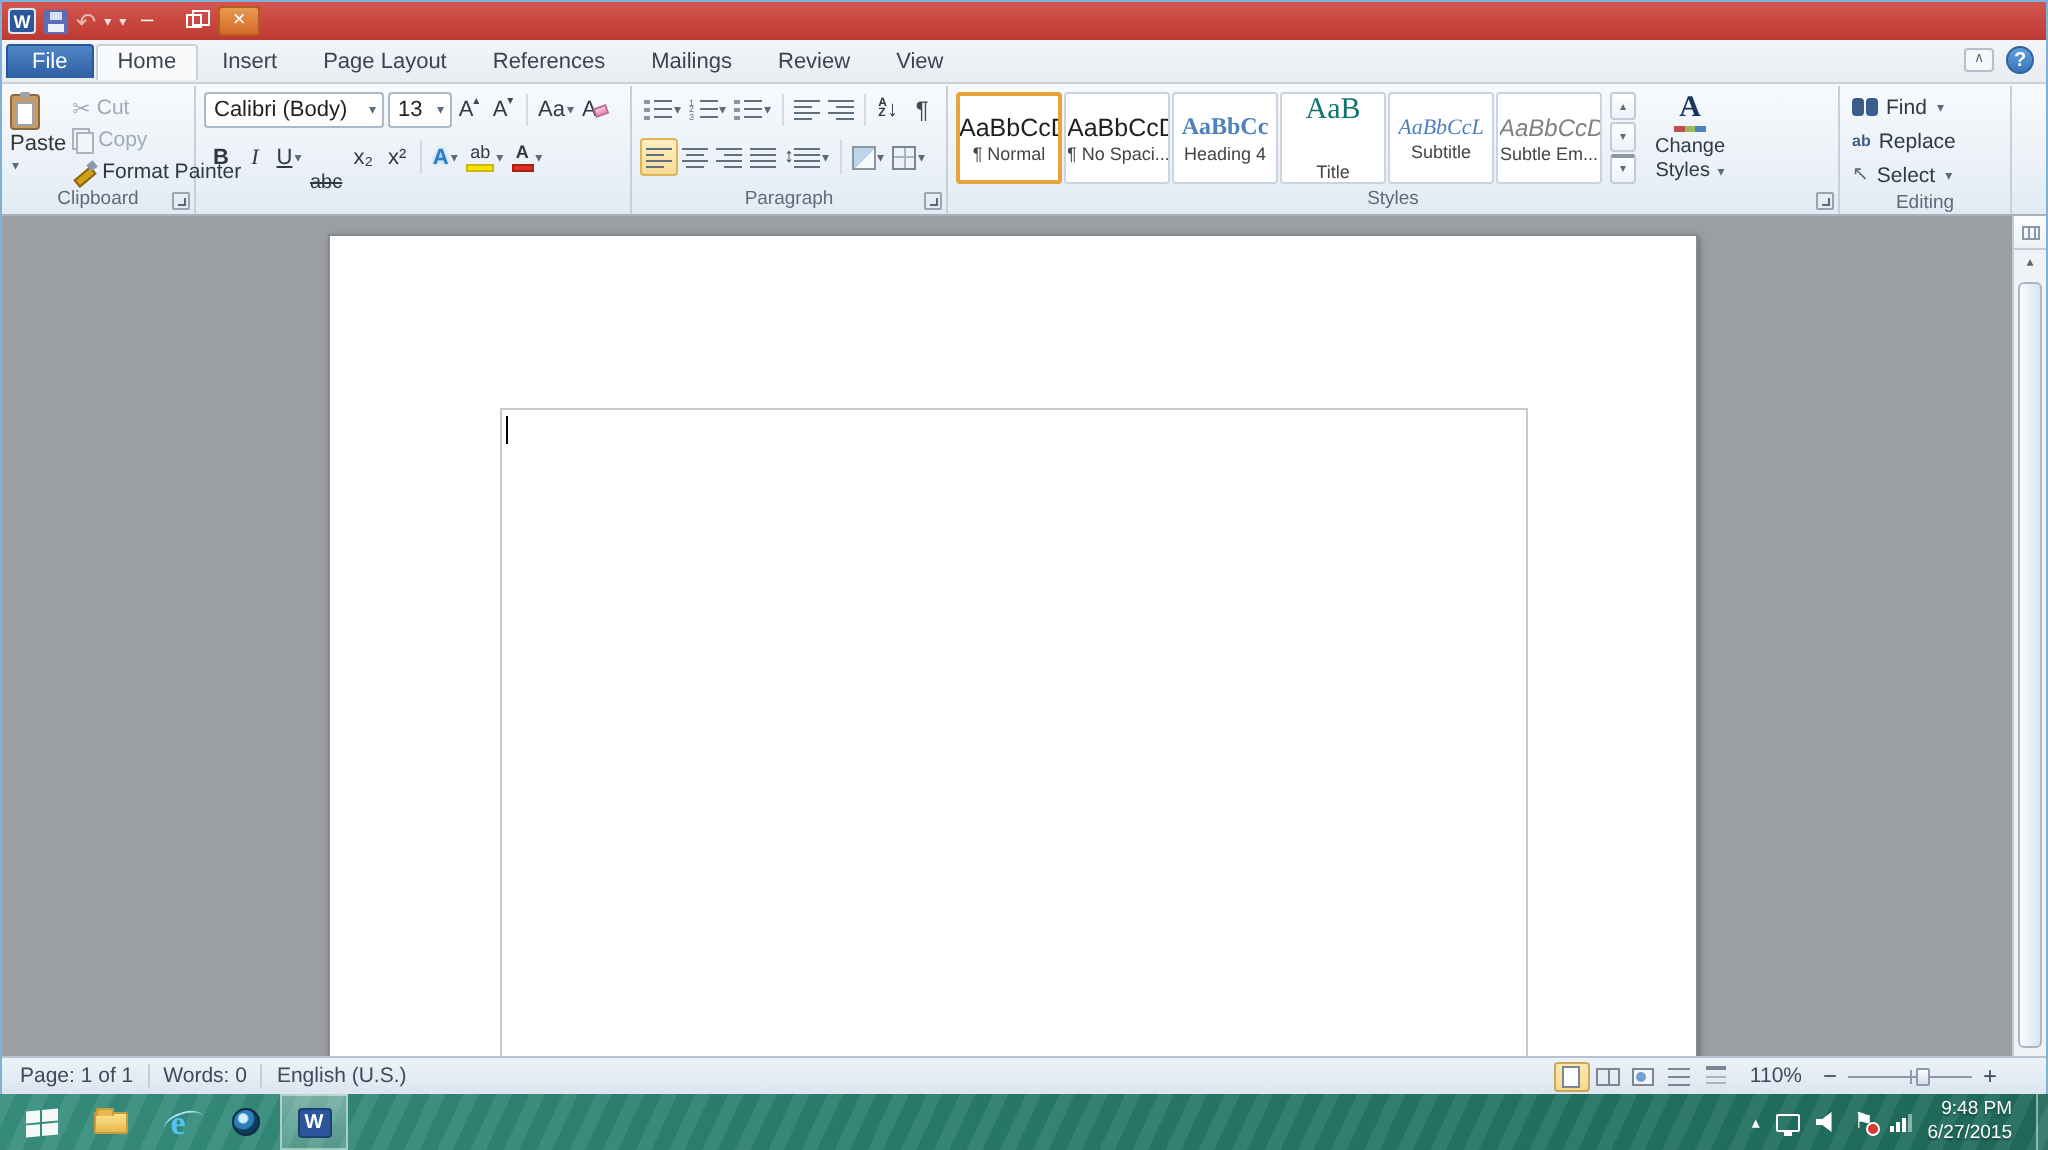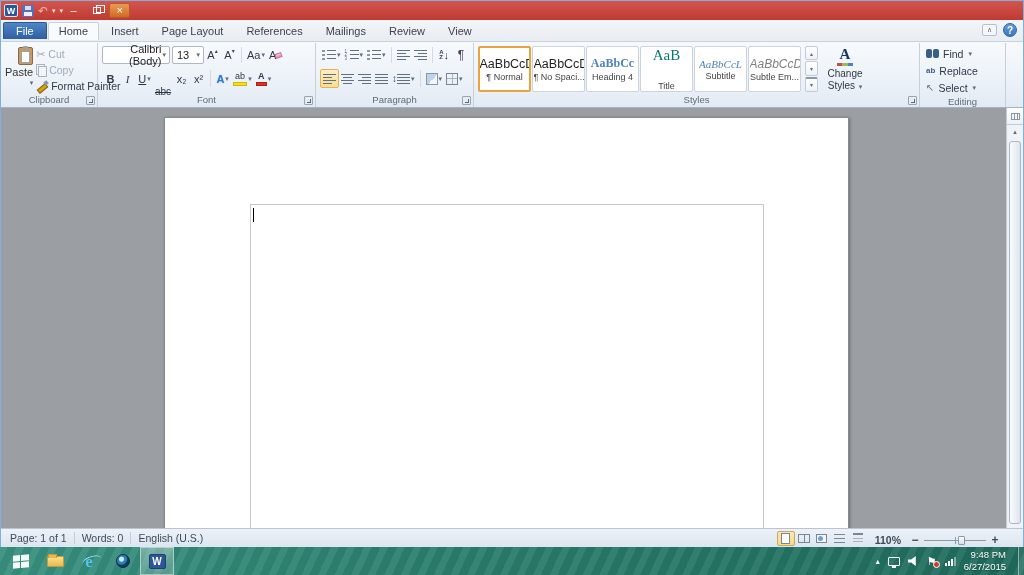--- a/index.html
+++ b/index.html
@@ -39,41 +39,41 @@
   .rgroup { position:relative; border-right:1px solid #C6CFDA; display:flex; flex-direction:column; flex:none; }
   .rgroup-content { flex:1; padding:2px 3px 0 4px; }
   .rgroup-label { height:13px; font-size:9.5px; color:#5E6B7B; text-align:center; line-height:12px; position:relative; }
   .launcher { position:absolute; right:2px; bottom:2px; width:9px; height:9px; border:1px solid #98A4B2; border-radius:1px; }
   .launcher::after { content:""; position:absolute; right:1px; bottom:1px; width:3px; height:3px; border-right:1px solid #5A6878; border-bottom:1px solid #5A6878; }
   .car { font-size:7px; color:#5E6B7B; margin-left:1px; }
 
   
   .g-clipboard { width:97px; }
   .clip-flex { display:flex; gap:3px; height:100%; }
-  .paste-btn { width:34px; display:flex; flex-direction:column; align-items:flex-end; gap:1px; padding-top:2px; border-radius:2px; }
+  .paste-btn { width:34px; display:flex; flex-direction:column; align-items:flex-start; gap:1px; padding-top:2px; border-radius:2px; }
   .clipboard-ico { position:relative; width:15px; height:18px; background:#C89B66; border:1px solid #8A6A40; border-radius:2px; }
   .clipboard-ico::before { content:""; position:absolute; left:2px; top:3px; right:2px; bottom:1px; background:#fff; border:1px solid #9AA2AC; }
   .clipboard-ico::after { content:""; position:absolute; left:4px; top:-2px; width:5px; height:3px; background:#9AA2AC; border-radius:1px; }
   .crows { display:flex; flex-direction:column; padding-top:1px; }
   .crow { display:flex; align-items:center; gap:3px; height:16px; font-size:10.5px; color:#2F3845; white-space:nowrap; }
   .crow.disabled { color:#A0ABB8; }
   .cut-glyph { font-size:11px; color:#A0ABB8; }
   .copy-ico { position:relative; width:10px; height:12px; }
   .copy-ico::before, .copy-ico::after { content:""; position:absolute; width:7px; height:9px; background:#F2F5F8; border:1px solid #A9B2BD; }
   .copy-ico::before { left:0; top:0; } .copy-ico::after { left:2px; top:2px; }
   .fp-ico { position:relative; width:12px; height:12px; }
   .fp-ico::before { content:""; position:absolute; left:1px; top:6px; width:9px; height:3px; background:#D4A017; transform:rotate(-40deg); border:1px solid #8A6A10; }
   .fp-ico::after { content:""; position:absolute; right:0; top:1px; width:4px; height:4px; background:#8899AA; transform:rotate(-40deg); }
 
   
   .g-font { width:218px; }
   .frow { display:flex; align-items:center; height:20px; }
   .frow + .frow { margin-top:3px; height:21px; }
   .combo { display:flex; align-items:center; justify-content:space-between; background:#fff; border:1px solid #ABB8C8; border-radius:2px; height:18px; padding:0 3px 0 4px; font-size:11px; color:#222; }
-  .combo-name { width:68px;text-align:right; } .combo-size { width:32px; margin-left:2px; }
+  .combo-name { width:90px;text-align:right; } .combo-size { width:32px; margin-left:2px; }
   .sbtn { min-width:17px; height:19px; display:inline-flex; align-items:center; justify-content:center; padding:0 2px; font-size:11px; color:#2F3845; border-radius:2px; white-space:nowrap; }
   .supmark { font-size:6px; align-self:flex-start; margin-top:1px; color:#3E4856; }
   .eraser { display:inline-block; width:7px; height:5px; background:linear-gradient(#F7C9DC,#E98AB4); border:1px solid #C06A94; margin-left:-1px; transform:rotate(-20deg); }
   .b-bold { font-weight:bold; } .b-italic { font-style:italic; font-family:"Liberation Serif",serif; }
   .b-under { text-decoration:underline; } .b-strike { text-decoration:line-through; font-size:10px;margin-top:26px; }
   .b-effects { color:#2F7BC4; font-weight:bold; text-shadow:0 0 2px #9CC6EE; }
   .stack { display:flex; flex-direction:column; align-items:center; line-height:1; gap:1px; }
   .stack .txt { font-size:9px; }
   .hl-bar { width:14px; height:4px; background:#FCE202; border:1px solid #C9B70A; }
   .fc-bar { width:11px; height:4px; background:#E0301E; border:1px solid #A82015; }
@@ -137,21 +137,21 @@
   .vscroll { position:absolute; top:0; right:0; bottom:0; width:17px; background:#EFF3F8; border-left:1px solid #C3CBD6; }
   .ruler-toggle { position:absolute; top:0; left:0; right:0; height:17px; background:linear-gradient(#FDFEFF,#EDF1F6); border-bottom:1px solid #C3CBD6; display:flex; align-items:center; justify-content:center; }
   .ruler-ico { width:9px; height:7px; border:1px solid #8A97A6; background:linear-gradient(90deg,transparent 0 2px,#8A97A6 2px 3px,transparent 3px 5px,#8A97A6 5px 6px,transparent 6px); }
   .scroll-up { position:absolute; top:17px; left:0; right:0; height:14px; text-align:center; color:#5E6B7B; font-size:7px; line-height:14px; }
   .scroll-thumb { position:absolute; left:2px; right:2px; top:33px; bottom:4px; background:linear-gradient(90deg,#FAFCFE,#DCE4EE); border:1px solid #AAB6C6; border-radius:3px; }
 
   
   .statusbar { height:19px; flex:none; display:flex; align-items:center; background:linear-gradient(#EDF2F8,#DCE5F0); border-top:1px solid #B9C4D2; font-size:10.5px; color:#3E4A5A; padding:0 2px; }
   .sb-item { padding:0 7px; height:100%; display:flex; align-items:center; white-space:nowrap; }
   .sb-sep { width:1px; height:12px; background:#C3CDD9; }
-  .sb-right { margin-left:auto; display:flex; align-items:flex-end; gap:3px; padding-right:20px;font-weight:bold; }
+  .sb-right { margin-left:auto; display:flex; align-items:center; gap:3px; padding-right:20px; }
   .viewbtns { display:flex; }
   .vbtn { width:18px; height:15px; display:flex; align-items:center; justify-content:center; border:1px solid transparent; border-radius:2px; }
   .vbtn.selected { background:linear-gradient(#FEE8B0,#F8D78A); border-color:#C9A85C; }
   .vi-print { width:9px; height:11px; background:#FDFDFD; border:1px solid #7A8694; }
   .vi-read { width:12px; height:9px; background:linear-gradient(#FDFDFD,#E6E6E6); border:1px solid #7A8694; background-image:linear-gradient(90deg,transparent 0 5px,#7A8694 5px 6px,transparent 6px); }
   .vi-web { position:relative; width:11px; height:9px; border:1px solid #7A8694; background:#F2F6FB; }
   .vi-web::after { content:""; position:absolute; left:1px; bottom:1px; width:5px; height:5px; border-radius:50%; background:#6FA0CF; }
   .vi-outline { width:11px; height:9px; background-image:linear-gradient(to bottom,#7A8694 0 1px,transparent 1px 4px,#7A8694 4px 5px,transparent 5px 8px,#7A8694 8px 9px,transparent 9px); }
   .vi-draft { width:10px; height:10px; border-top:2px solid #7A8694; background-image:linear-gradient(to bottom,transparent 0 3px,#A9B2BD 3px 4px,transparent 4px 6px,#A9B2BD 6px 7px,transparent 7px); }
   .zoom-label { padding:0 5px; }
@@ -309,24 +309,20 @@
               </span>
             <span class="sbtn">
                 <span class="stack">
                   <span class="txt b-bold">A</span>
                   <span class="fc-bar"></span>
                 </span>
                 <span class="car">▾</span>
               </span>
           </div>
         </div>
-        <div class="rgroup-label">
-          <span>Font</span>
-          <span class="launcher"></span>
-        </div>
       </div>
 
       <div class="rgroup g-paragraph">
         <div class="rgroup-content">
           <div class="frow">
             <span class="sbtn">
                 <span class="ico-list"></span>
                 <span class="car">▾</span>
               </span>
             <span class="sbtn">

